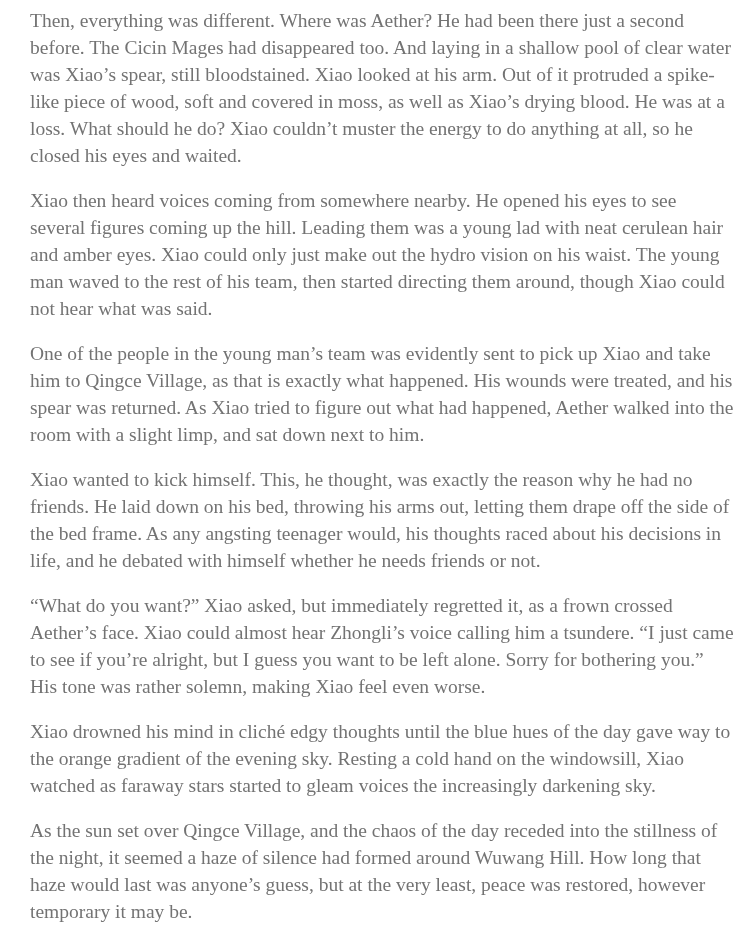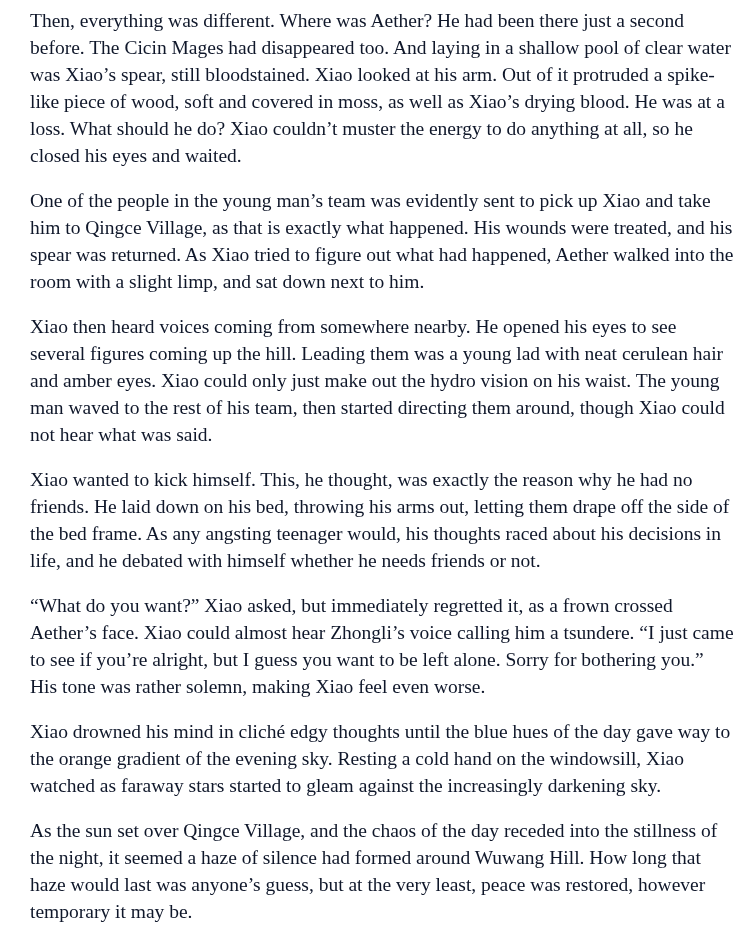--- a/index.html
+++ b/index.html
@@ -20,21 +20,21 @@
     overflow: hidden;
   }
   .page p {
     margin: 0 0 18px 0;
     text-align: left;
   }
 </style>
 </head>
 <body>
 
-<div class="page" style="color: #0f172a; background: rgb(255, 255, 255);">
+<div class="page" style="color: #737373; background: rgb(255, 255, 255);">
   <p>Then, everything was different. Where was Aether? He had been there just a second before. The Cicin Mages had disappeared too. And laying in a shallow pool of clear water was Xiao’s spear, still bloodstained. Xiao looked at his arm. Out of it protruded a spike-like piece of wood, soft and covered in moss, as well as Xiao’s drying blood. He was at a loss. What should he do? Xiao couldn’t muster the energy to do anything at all, so he closed his eyes and waited.</p>
+  <p>Xiao then heard voices coming from somewhere nearby. He opened his eyes to see several figures coming up the hill. Leading them was a young lad with neat cerulean hair and amber eyes. Xiao could only just make out the hydro vision on his waist. The young man waved to the rest of his team, then started directing them around, though Xiao could not hear what was said.</p>
   <p>One of the people in the young man’s team was evidently sent to pick up Xiao and take him to Qingce Village, as that is exactly what happened. His wounds were treated, and his spear was returned. As Xiao tried to figure out what had happened, Aether walked into the room with a slight limp, and sat down next to him.</p>
-  <p>Xiao then heard voices coming from somewhere nearby. He opened his eyes to see several figures coming up the hill. Leading them was a young lad with neat cerulean hair and amber eyes. Xiao could only just make out the hydro vision on his waist. The young man waved to the rest of his team, then started directing them around, though Xiao could not hear what was said.</p>
   <p>Xiao wanted to kick himself. This, he thought, was exactly the reason why he had no friends. He laid down on his bed, throwing his arms out, letting them drape off the side of the bed frame. As any angsting teenager would, his thoughts raced about his decisions in life, and he debated with himself whether he needs friends or not.</p>
   <p>“What do you want?” Xiao asked, but immediately regretted it, as a frown crossed Aether’s face. Xiao could almost hear Zhongli’s voice calling him a tsundere. “I just came to see if you’re alright, but I guess you want to be left alone. Sorry for bothering you.” His tone was rather solemn, making Xiao feel even worse.</p>
-  <p>Xiao drowned his mind in cliché edgy thoughts until the blue hues of the day gave way to the orange gradient of the evening sky. Resting a cold hand on the windowsill, Xiao watched as faraway stars started to gleam against the increasingly darkening sky.</p>
+  <p>Xiao drowned his mind in cliché edgy thoughts until the blue hues of the day gave way to the orange gradient of the evening sky. Resting a cold hand on the windowsill, Xiao watched as faraway stars started to gleam voices the increasingly darkening sky.</p>
   <p>As the sun set over Qingce Village, and the chaos of the day receded into the stillness of the night, it seemed a haze of silence had formed around Wuwang Hill. How long that haze would last was anyone’s guess, but at the very least, peace was restored, however temporary it may be.</p>
 </div>
 
 </body></html>

